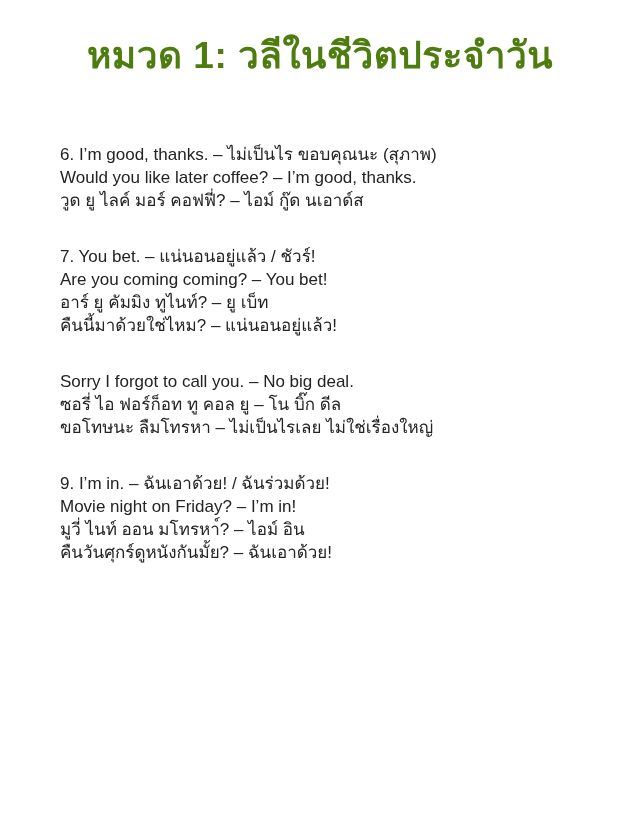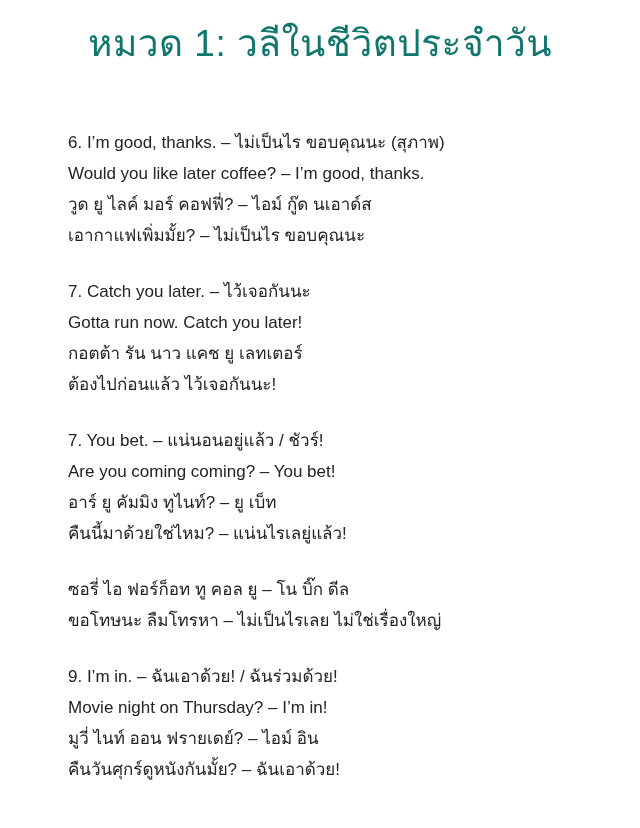--- a/index.html
+++ b/index.html
@@ -14,79 +14,73 @@
   }
   .page {
     position: relative;
     width: 640px;
     height: 828px;
     background: #ffffff;
     overflow: hidden;
   }
   .title {
     margin: 0;
-    padding-top: 19px;
+    padding-top: 31px;
     text-align: center;
     font-size: 37px;
     line-height: 50px;
-    font-weight: 400;
+    font-weight: 700;
     letter-spacing: 0.5px;
-    color: #0f766e;
+    color: #4d7c0f;
   }
   .content {
     margin: 62px 36px 0 60px;
   }
   .entry {
     margin: 0 0 33px 0;
   }
   .line {
-    margin: 8px;
+    margin: 0;
     font-size: 17px;
     line-height: 23px;
     font-weight: 400;
     color: #232323;
     white-space: nowrap;
   }
 </style>
 </head>
 <body>
 
 <div class="page">
 
   <h1 class="title">หมวด 1: วลีในชีวิตประจำวัน</h1>
 
   <main class="content">
 
     <section class="entry">
       <p class="line">6. I’m good, thanks. – ไม่เป็นไร ขอบคุณนะ (สุภาพ)</p>
       <p class="line">Would you like later coffee? – I’m good, thanks.</p>
       <p class="line">วูด ยู ไลค์ มอร์ คอฟฟี่? – ไอม์ กู๊ด นเอาด์ส</p>
-      <p class="line">เอากาแฟเพิ่มมั้ย? – ไม่เป็นไร ขอบคุณนะ</p>
     </section>
 
-    <section class="entry">
-      <p class="line">7. Catch you later. – ไว้เจอกันนะ</p>
-      <p class="line">Gotta run now. Catch you later!</p>
-      <p class="line">กอตต้า รัน นาว แคช ยู เลทเตอร์</p>
-      <p class="line">ต้องไปก่อนแล้ว ไว้เจอกันนะ!</p>
-    </section>
 
     <section class="entry">
       <p class="line">7. You bet. – แน่นอนอยู่แล้ว / ชัวร์!</p>
       <p class="line">Are you coming coming? – You bet!</p>
       <p class="line">อาร์ ยู คัมมิง ทูไนท์? – ยู เบ็ท</p>
-      <p class="line">คืนนี้มาด้วยใช่ไหม? – แน่นไรเลยู่แล้ว!</p>
+      <p class="line">คืนนี้มาด้วยใช่ไหม? – แน่นอนอยู่แล้ว!</p>
     </section>
 
     <section class="entry">
+      <p class="line">Sorry I forgot to call you. – No big deal.</p>
       <p class="line">ซอรี่ ไอ ฟอร์ก็อท ทู คอล ยู – โน บิ๊ก ดีล</p>
       <p class="line">ขอโทษนะ ลืมโทรหา – ไม่เป็นไรเลย ไม่ใช่เรื่องใหญ่</p>
     </section>
 
     <section class="entry">
       <p class="line">9. I’m in. – ฉันเอาด้วย! / ฉันร่วมด้วย!</p>
-      <p class="line">Movie night on Thursday? – I’m in!</p>
-      <p class="line">มูวี่ ไนท์ ออน ฟรายเดย์? – ไอม์ อิน</p>
+      <p class="line">Movie night on Friday? – I’m in!</p>
+      <p class="line">มูวี่ ไนท์ ออน มโทรหา์? – ไอม์ อิน</p>
       <p class="line">คืนวันศุกร์ดูหนังกันมั้ย? – ฉันเอาด้วย!</p>
     </section>
 
   </main>
 </div>
 
 </body></html>

